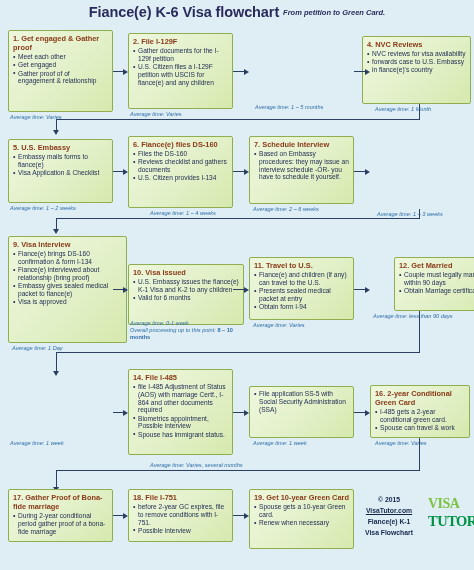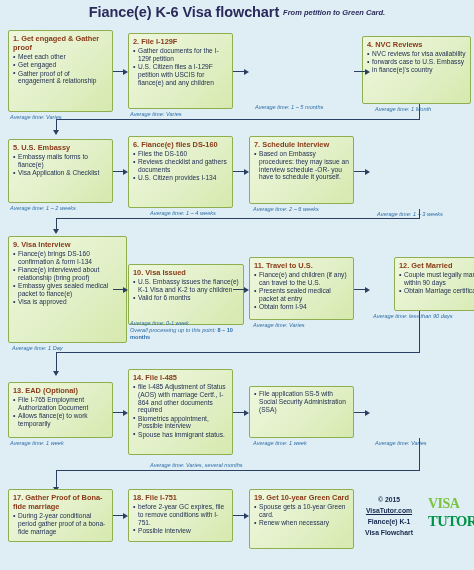--- a/index.html
+++ b/index.html
@@ -308,27 +308,20 @@
     <div class="head head-right" style="left:11px;top:0.5px;"></div>
   </div>
 
   <div class="conn" style="left:419px;top:311px;width:1.4px;height:42px;"></div>
   <div class="conn" style="left:56px;top:352px;width:364px;height:1.4px;"></div>
   <div class="arrow" style="left:53px;top:352px;width:8px;height:24px;">
     <div class="shaft" style="left:2.8px;top:0;width:1.4px;height:20px;"></div>
     <div class="head head-down" style="left:0.3px;top:19px;"></div>
   </div>
 
-  <div class="box" style="left:8px;top:382px;width:105px;height:56px;">
-    <div class="box-title">13. EAD (Optional)</div>
-    <ul>
-      <li>File I-765 Employment Authorization Document</li>
-      <li>Allows fiance(e) to work temporarily</li>
-    </ul>
-  </div>
   <div class="avg" style="left:10px;top:440px;">
     <span class="lead">Average time:</span>
     <span>1  week</span>
   </div>
 
   <div class="box" style="left:128px;top:369px;width:105px;height:86px;">
     <div class="box-title">14. File I-485</div>
     <ul>
       <li>file I-485 Adjustment of Status (AOS) with marriage Certf., I-864 and other documents required</li>
       <li>Biometrics appointment, Possible interview</li>
@@ -343,20 +336,27 @@
   <div class="box" style="left:249px;top:386px;width:105px;height:52px;">
     <ul>
       <li>File application SS-5 with Social Security Administration (SSA)</li>
     </ul>
   </div>
   <div class="avg" style="left:253px;top:440px;">
     <span class="lead">Average time:</span>
     <span>1 week</span>
   </div>
 
+  <div class="box" style="left:370px;top:385px;width:100px;height:53px;">
+    <div class="box-title">16. 2-year  Conditional Green Card</div>
+    <ul>
+      <li>I-485 gets a 2-year conditional green card.</li>
+      <li>Spouse can travel &amp; work</li>
+    </ul>
+  </div>
   <div class="avg" style="left:375px;top:440px;">
     <span class="lead">Average time:</span>
     <span>Varies</span>
   </div>
 
   <div class="arrow" style="left:113px;top:409px;width:15px;height:7px;">
     <div class="shaft" style="left:0;top:2.6px;width:11px;height:1.4px;"></div>
     <div class="head head-right" style="left:10px;top:0.5px;"></div>
   </div>
   <div class="arrow" style="left:233px;top:409px;width:16px;height:7px;">

